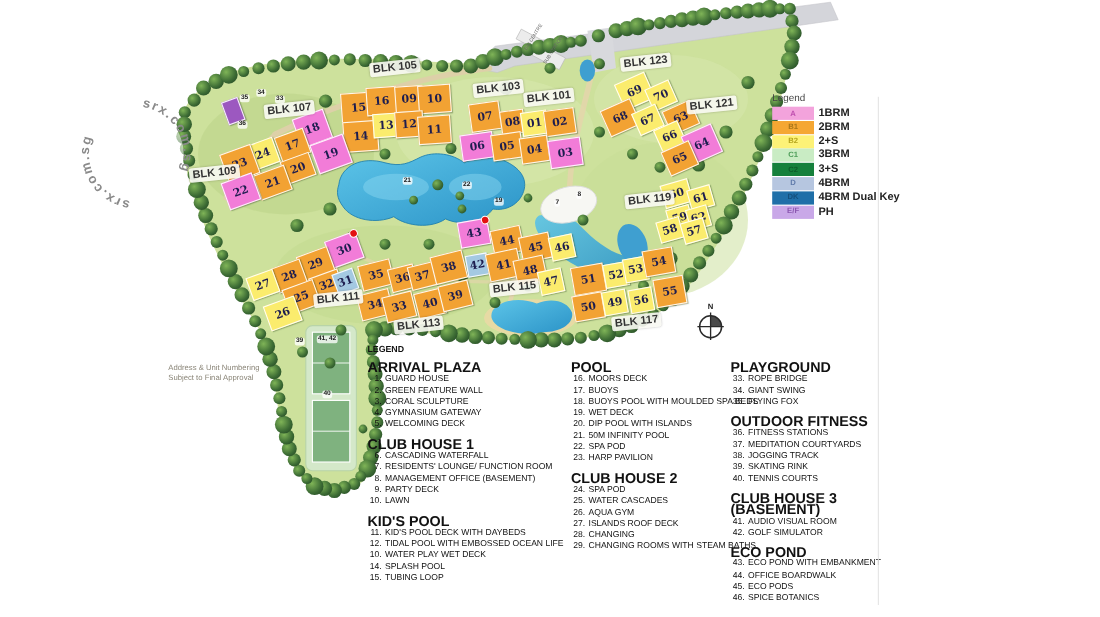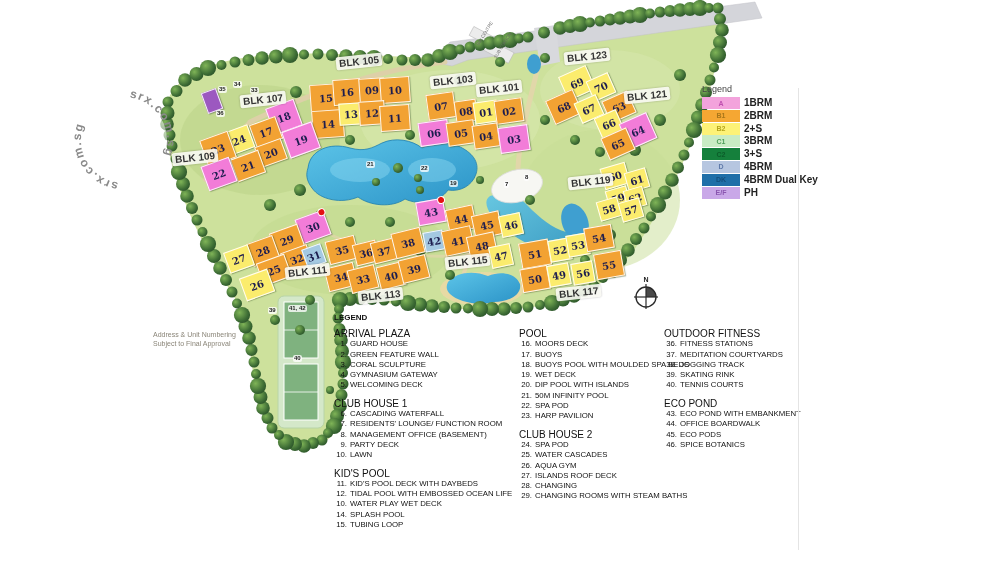--- a/index.html
+++ b/index.html
@@ -24,21 +24,21 @@
   .ulegend{position:absolute;left:690px;top:84px;width:112px;}
   .ulegend .ltitle{font-size:9px;color:#444;margin:0 0 3px 12px;}
   .lrow{display:flex;align-items:flex-start;height:12.8px;}
   .lsw{width:38px;height:12px;margin-left:12px;display:flex;align-items:center;
        justify-content:center;font-size:7px;font-weight:bold;flex:none;}
   .llb{font-size:10px;font-weight:bold;color:#222;margin-left:4px;white-space:nowrap;}
   
   .am-title{position:absolute;left:334px;top:313px;font-size:8px;font-weight:bold;color:#111;}
   .amenity .col{position:absolute;top:329px;width:165px;}
   .sec{margin-bottom:8px;}
-  .sec .h{font-size:10px;font-weight:normal;color:#111;line-height:10.3px;}
+  .sec .h{font-size:13px;font-weight:bold;color:#111;line-height:10.3px;}
   .it{display:flex;font-size:7.8px;color:#111;line-height:10.3px;}
   .it .n{width:13px;text-align:right;margin-right:3px;flex:none;}
   .it .t{white-space:nowrap;}
   
   .disclaimer{position:absolute;left:153px;top:330px;font-size:7px;color:#8a8578;line-height:9px;}
   .compass{position:absolute;left:632px;top:276px;width:28px;text-align:center;}
   .compass .nlab{font-size:7px;font-weight:bold;color:#222;line-height:7px;}
   .vline{position:absolute;left:798px;top:88px;width:1px;height:462px;background:#e4e4e4;}
   .wm{position:absolute;left:68px;top:84px;}
 </style>
@@ -736,20 +736,35 @@
             <span class="t">CHANGING</span>
           </div>
           <div class="it">
             <span class="n">29.</span>
             <span class="t">CHANGING ROOMS WITH STEAM BATHS</span>
           </div>
         </div>
       </div>
       <div class="col" style="left: 664px;">
         <div class="sec">
+          <div class="h">PLAYGROUND</div>
+          <div class="it">
+            <span class="n">33.</span>
+            <span class="t">ROPE BRIDGE</span>
+          </div>
+          <div class="it">
+            <span class="n">34.</span>
+            <span class="t">GIANT SWING</span>
+          </div>
+          <div class="it">
+            <span class="n">35.</span>
+            <span class="t">FLYING FOX</span>
+          </div>
+        </div>
+        <div class="sec">
           <div class="h">OUTDOOR FITNESS</div>
           <div class="it">
             <span class="n">36.</span>
             <span class="t">FITNESS STATIONS</span>
           </div>
           <div class="it">
             <span class="n">37.</span>
             <span class="t">MEDITATION COURTYARDS</span>
           </div>
           <div class="it">
@@ -759,20 +774,31 @@
           <div class="it">
             <span class="n">39.</span>
             <span class="t">SKATING RINK</span>
           </div>
           <div class="it">
             <span class="n">40.</span>
             <span class="t">TENNIS COURTS</span>
           </div>
         </div>
         <div class="sec">
+          <div class="h">CLUB HOUSE 3 (BASEMENT)</div>
+          <div class="it">
+            <span class="n">41.</span>
+            <span class="t">AUDIO VISUAL ROOM</span>
+          </div>
+          <div class="it">
+            <span class="n">42.</span>
+            <span class="t">GOLF SIMULATOR</span>
+          </div>
+        </div>
+        <div class="sec">
           <div class="h">ECO POND</div>
           <div class="it">
             <span class="n">43.</span>
             <span class="t">ECO POND WITH EMBANKMENT</span>
           </div>
           <div class="it">
             <span class="n">44.</span>
             <span class="t">OFFICE BOARDWALK</span>
           </div>
           <div class="it">

